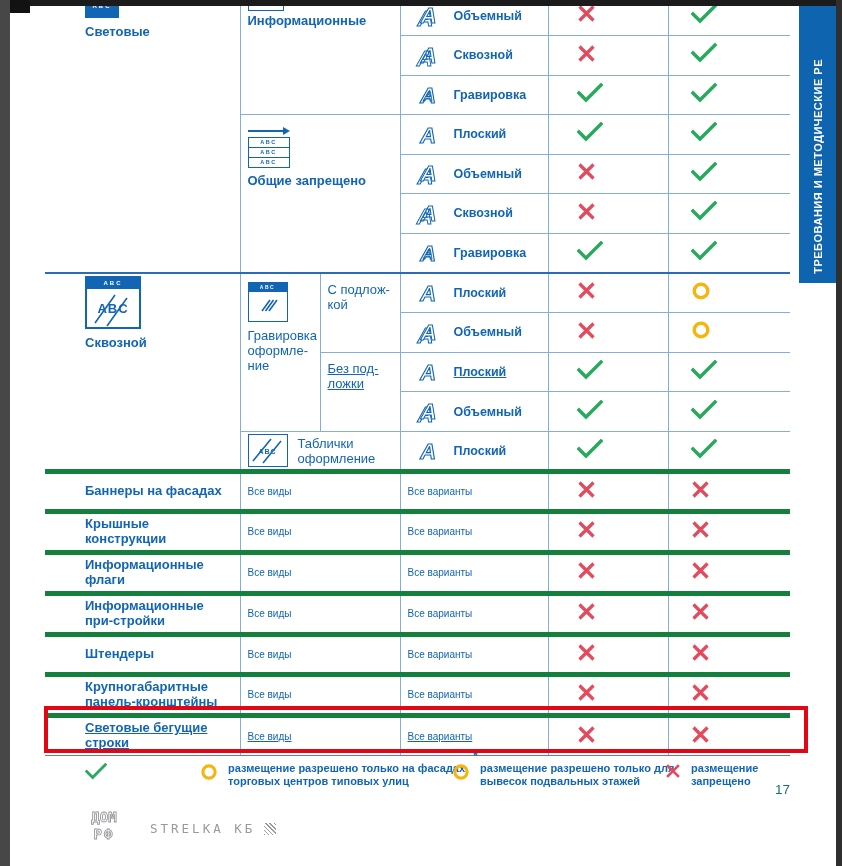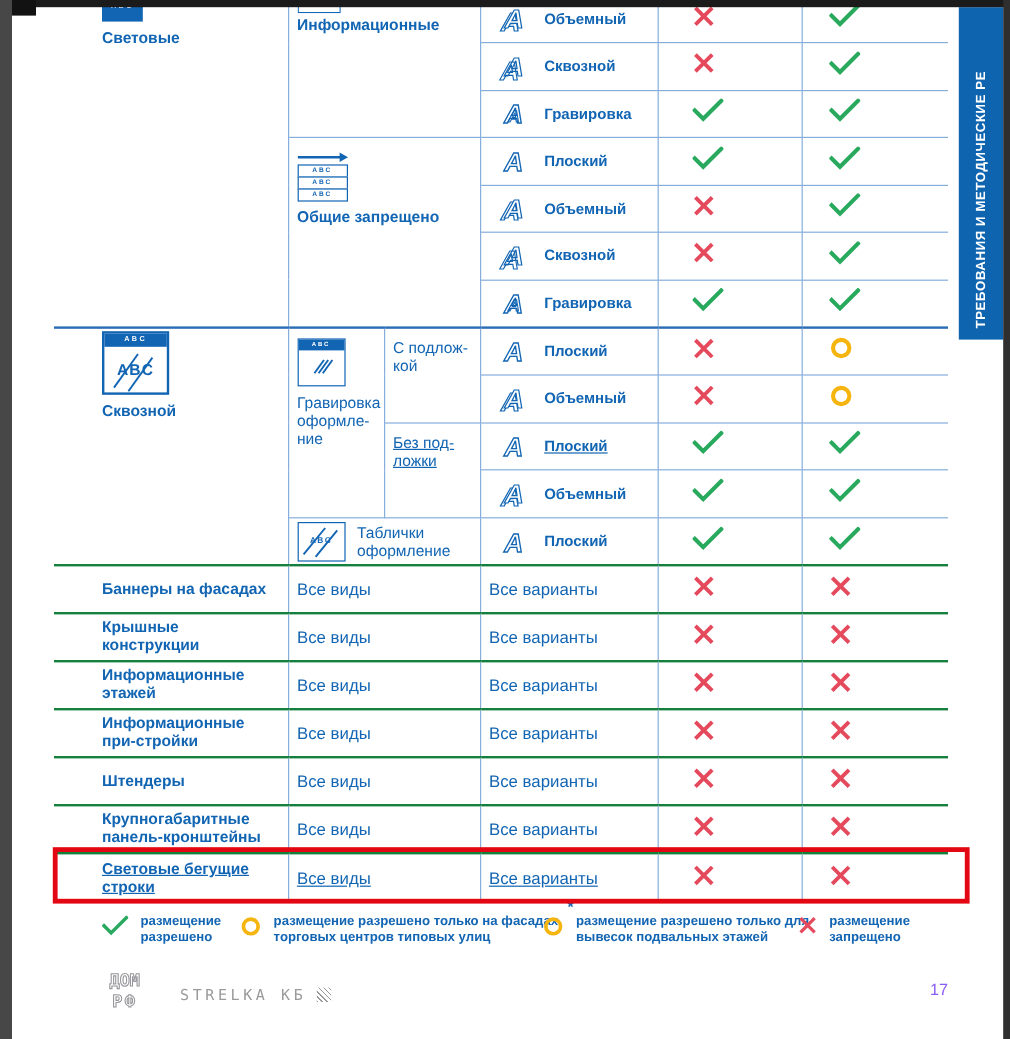--- a/index.html
+++ b/index.html
@@ -18,36 +18,36 @@
            overflow:hidden;z-index:5;}
   .sidebar span{position:absolute;bottom:9px;left:50%;transform:translateX(-50%) rotate(180deg);
            writing-mode:vertical-rl;white-space:nowrap;color:#fff;font-size:11px;font-weight:bold;
            letter-spacing:.5px;}
 
   
   table{position:absolute;left:45px;top:-4px;width:745px;border-collapse:collapse;
         table-layout:fixed;z-index:10;}
   td{border:1px solid #86aedb;padding:0;vertical-align:middle;color:#1265b3;}
   tr.section-start td{border-top:2px solid #2a6cb5;}
-  tr.sep td{border-top:2px solid #15803d;}
+  tr.sep td{border-top:5px solid #15803d;}
   tr.first td{border-top:none;}
   tr.last td{border-bottom:1px solid #4d83c4;}
   td.cat{border-left:none;vertical-align:top;padding:2px 8px 4px 40px;
          font-weight:bold;font-size:13px;line-height:15px;}
   td.cat.simple{vertical-align:middle;}
   td.s2{border-right:none;}
   td.group{vertical-align:top;padding:8px 6px 0 7px;font-size:13px;line-height:15px;}
   td.group.g-bold{font-weight:bold;}
   td.group.inline{vertical-align:middle;padding:0 0 0 7px;}
   .inline-wrap{display:flex;align-items:center;gap:10px;}
   td.sub{vertical-align:top;padding:8px 4px 0 7px;font-size:13px;line-height:15px;}
   td.type{padding:0;}
   .type-wrap{display:flex;align-items:center;gap:9px;padding-left:10px;
              font-weight:bold;font-size:12.5px;}
-  td.kinds,td.variants{font-size:14px;padding-left:7px;}
+  td.kinds,td.variants{font-size:10px;padding-left:7px;}
   td.status{padding-left:28px;}
   td.status.s2{padding-left:22px;}
   .status-ic{display:inline-block;line-height:0;}
 
   
   .ic-a{display:inline-flex;width:34px;height:28px;align-items:center;justify-content:center;line-height:0;}
   .ic-signplate{width:34px;height:24px;background:#1265b3;color:#fff;font-size:6px;font-weight:bold;
         letter-spacing:2px;display:flex;align-items:center;justify-content:center;margin:-4px 0 6px 0;}
   .ic-strip{width:36px;height:7px;overflow:hidden;margin-bottom:2px;}
   .ic-strip .inner{width:36px;height:18px;margin-top:-11px;border:1.5px solid #1265b3;background:#fff;
@@ -87,21 +87,21 @@
   #leg3{left:665px;top:762px;width:130px;}
   .leg-ic{flex:none;line-height:0;margin-top:1px;position:relative;}
   .leg-ic .ast{position:absolute;right:-8px;top:-7px;font-size:13px;color:#1265b3;font-weight:bold;}
 
   
   #logo{position:absolute;left:84px;top:808px;z-index:10;line-height:0;}
   #brand{position:absolute;left:150px;top:821px;z-index:10;display:flex;align-items:center;gap:9px;
         color:#9a9a9a;font-family:"DejaVu Sans Mono",monospace;font-size:12.5px;letter-spacing:3px;}
   .hatch{width:12px;height:12px;
         background:repeating-linear-gradient(45deg,#9a9a9a 0,#9a9a9a 1px,transparent 1px,transparent 3px);}
-  #pagenum{position:absolute;left:775px;top:817px;z-index:10;color:#8b5cf6;font-size:13.5px;}
+  #pagenum{position:absolute;left:775px;top:782px;z-index:10;color:#0f766e;font-size:13.5px;}
 </style>
 </head>
 <body>
 
 <div class="strip" id="strip-top"></div>
 <div class="strip" id="notch"></div>
 
 <div class="sidebar">
   <span>ТРЕБОВАНИЯ И МЕТОДИЧЕСКИЕ РЕ</span>
 </div>
@@ -419,21 +419,21 @@
         <td class="variants"><span class="variants-label">Все варианты</span></td>
         <td class="status s1"><span class="status-ic"><svg width="19" height="19" viewBox="0 0 19 19">
               <path d="M2.5 2.5 L16.5 16.5 M16.5 2.5 L2.5 16.5" fill="none" stroke="#e5495c" stroke-width="3.2"></path>
             </svg></span></td>
         <td class="status s2"><span class="status-ic"><svg width="19" height="19" viewBox="0 0 19 19">
               <path d="M2.5 2.5 L16.5 16.5 M16.5 2.5 L2.5 16.5" fill="none" stroke="#e5495c" stroke-width="3.2"></path>
             </svg></span></td>
       </tr>
       <tr class="sep" style="height: 40px;">
         <td class="cat simple">
-          <span class="cat-label">Информационные этажей</span>
+          <span class="cat-label">Информационные флаги</span>
         </td>
         <td class="kinds" colspan="2"><span class="kinds-label">Все виды</span></td>
         <td class="variants"><span class="variants-label">Все варианты</span></td>
         <td class="status s1"><span class="status-ic"><svg width="19" height="19" viewBox="0 0 19 19">
               <path d="M2.5 2.5 L16.5 16.5 M16.5 2.5 L2.5 16.5" fill="none" stroke="#e5495c" stroke-width="3.2"></path>
             </svg></span></td>
         <td class="status s2"><span class="status-ic"><svg width="19" height="19" viewBox="0 0 19 19">
               <path d="M2.5 2.5 L16.5 16.5 M16.5 2.5 L2.5 16.5" fill="none" stroke="#e5495c" stroke-width="3.2"></path>
             </svg></span></td>
       </tr>
@@ -492,21 +492,20 @@
     </tbody>
 </table>
 
 <div class="hl-box"></div>
 
 <div id="legend-root">
     <div class="legend-item" id="leg0">
       <span class="leg-ic"><span class="status-ic"><svg width="22" height="17" viewBox="0 0 26 20">
             <path d="M2 10 L9 17 L24 2" fill="none" stroke="#29a95e" stroke-width="3.4" stroke-linecap="square"></path>
           </svg></span></span>
-      <span class="leg-label">размещение разрешено</span>
     </div>
     <div class="legend-item" id="leg1">
       <span class="leg-ic"><span class="status-ic"><svg width="18" height="18" viewBox="0 0 20 20">
             <circle cx="10" cy="10" r="6.8" fill="none" stroke="#f6b40e" stroke-width="3.4"></circle>
           </svg></span></span>
       <span class="leg-label">размещение разрешено только на фасадах торговых центров типовых улиц</span>
     </div>
     <div class="legend-item" id="leg2">
       <span class="leg-ic"><span class="status-ic"><svg width="18" height="18" viewBox="0 0 20 20">
             <circle cx="10" cy="10" r="6.8" fill="none" stroke="#f6b40e" stroke-width="3.4"></circle>

